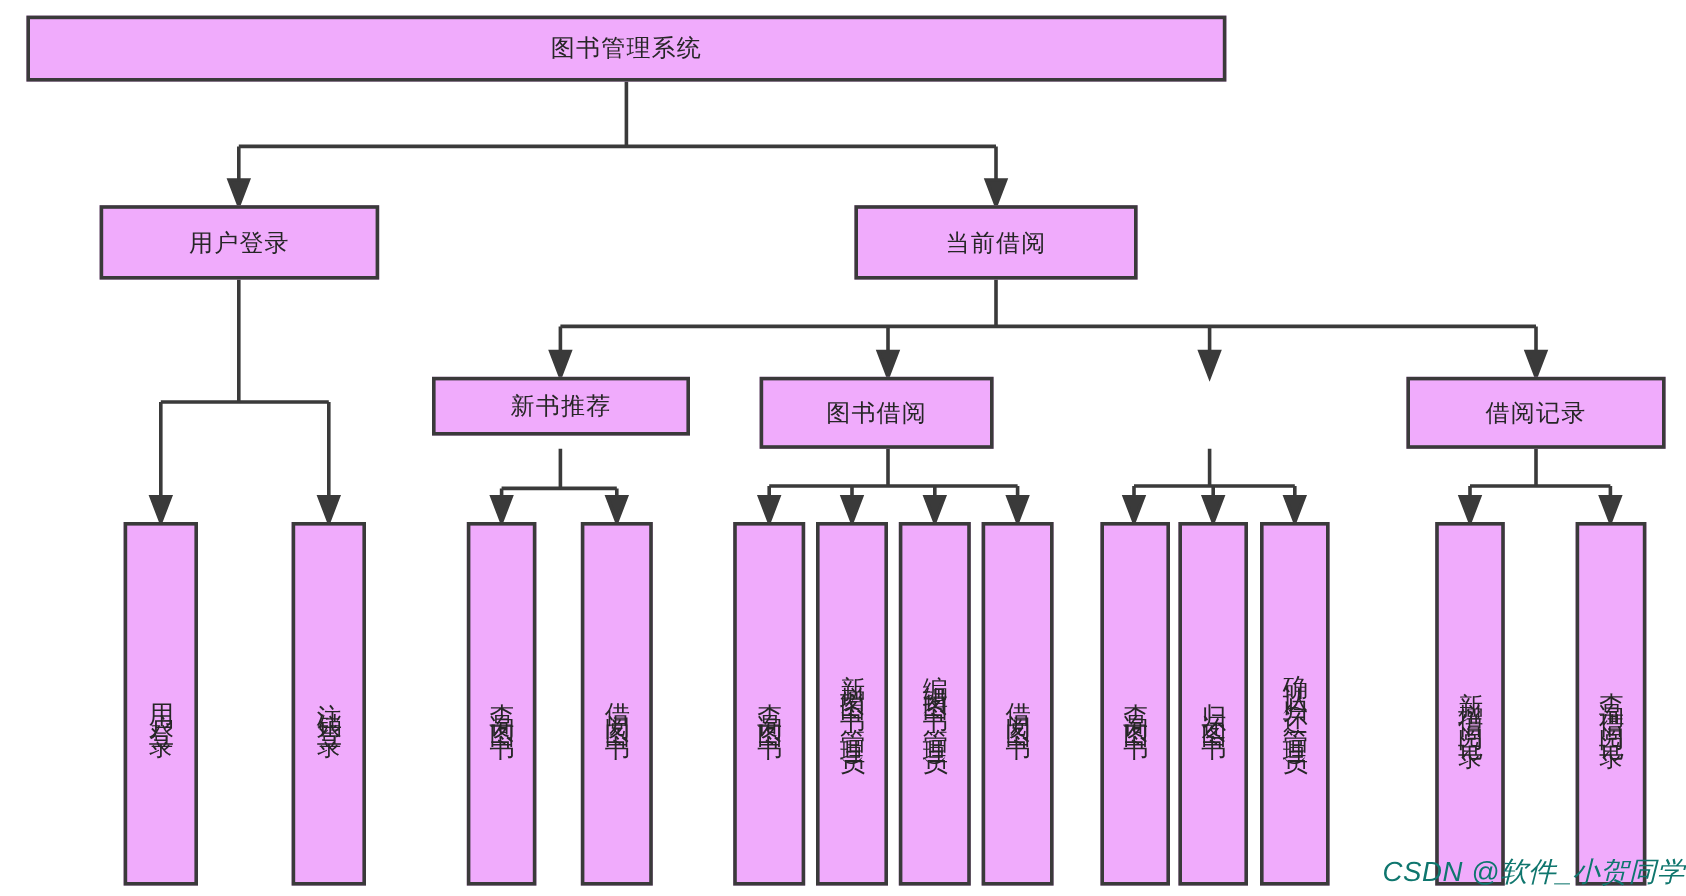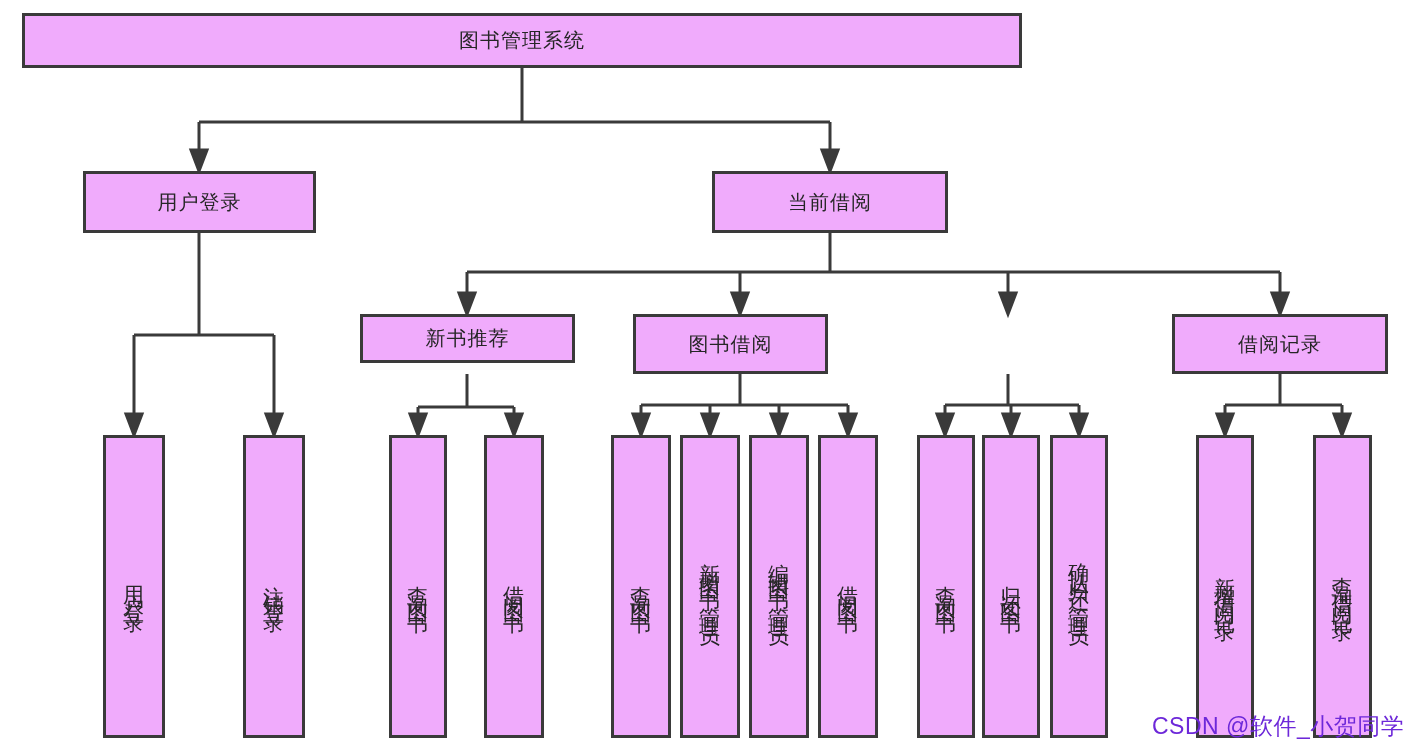--- a/index.html
+++ b/index.html
@@ -57,24 +57,25 @@
   .l-d1 { left: 917px;  width: 58px; }
   .l-d2 { left: 982px;  width: 58px; }
   .l-d3 { left: 1050px; width: 58px; }
   .l-e1 { left: 1196px; width: 58px; }
   .l-e2 { left: 1313px; width: 59px; }
   .watermark {
     position: absolute;
     left: 1152px;
     top: 711px;
     font-size: 23px;
-    color: #6d28d9;
+    color: #0f766e;
     white-space: nowrap;
     z-index: 5;
     letter-spacing: 0.5px;
+    font-style: italic;
   }
 </style>
 </head>
 <body>
 
 <div class="stage">
 
   <svg class="wires" viewBox="0 0 1405 747" xmlns="http://www.w3.org/2000/svg">
     <g stroke="#3a3a3a" stroke-width="3" fill="#3a3a3a">
       <path fill="none" d="M522 68 V122 M199 122 H830 M199 122 V152 M830 122 V152"></path>

